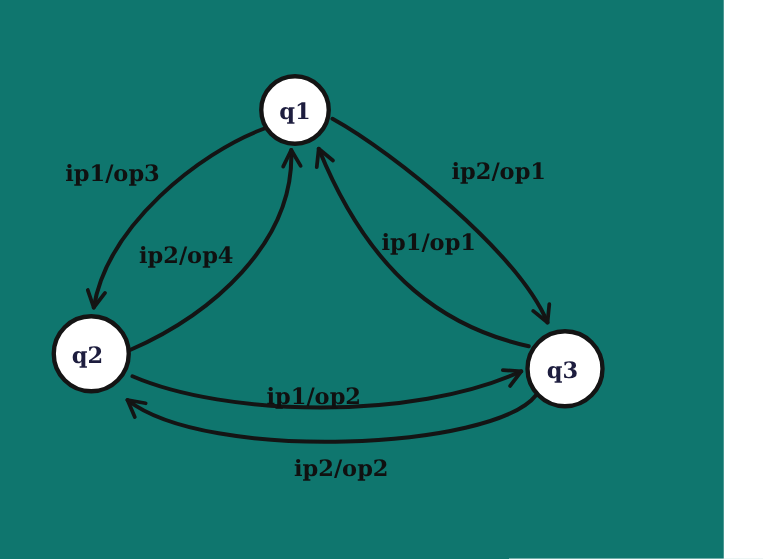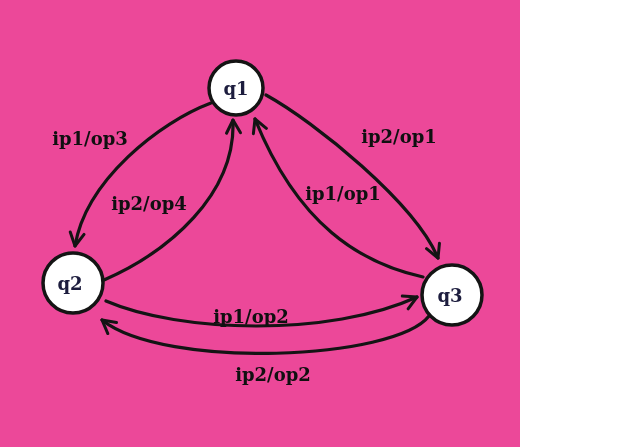--- a/index.html
+++ b/index.html
@@ -2,23 +2,23 @@
 <html><head>
 <meta charset="utf-8">
 <style>
   html, body {
     margin: 0;
     padding: 0;
     background: #ffffff;
   }
   #canvas {
     position: relative;
-    width: 520px;
+    width: 579px;
     height: 447px;
-    background: #ec4899;
+    background: #0f766e;
     overflow: hidden;
   }
   svg { display: block; }
   .edge {
     fill: none;
     stroke: #141414;
     stroke-width: 3.2;
     stroke-linecap: round;
   }
   .state-circle {

